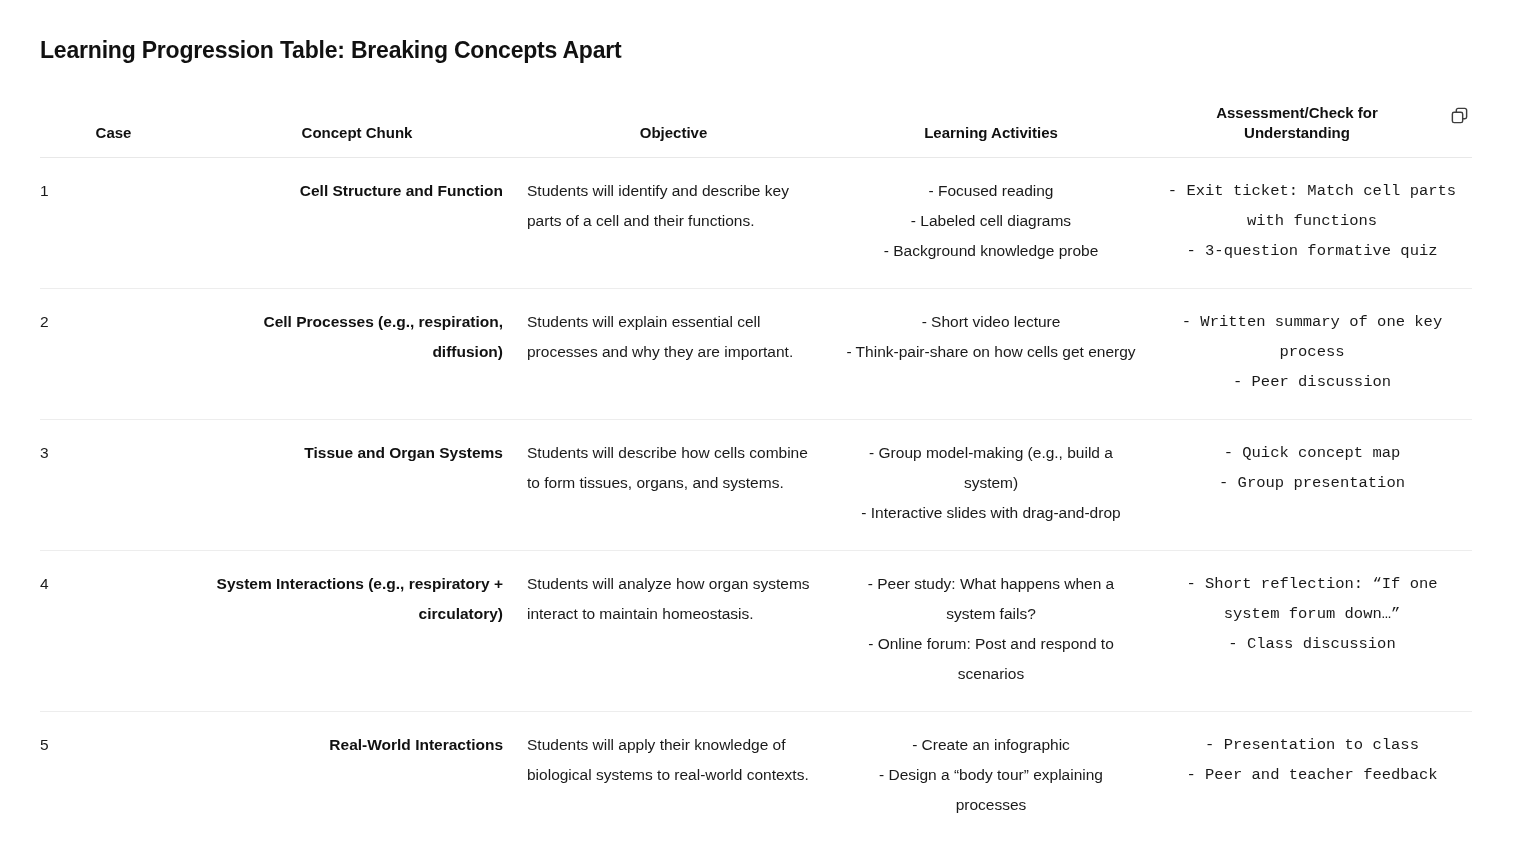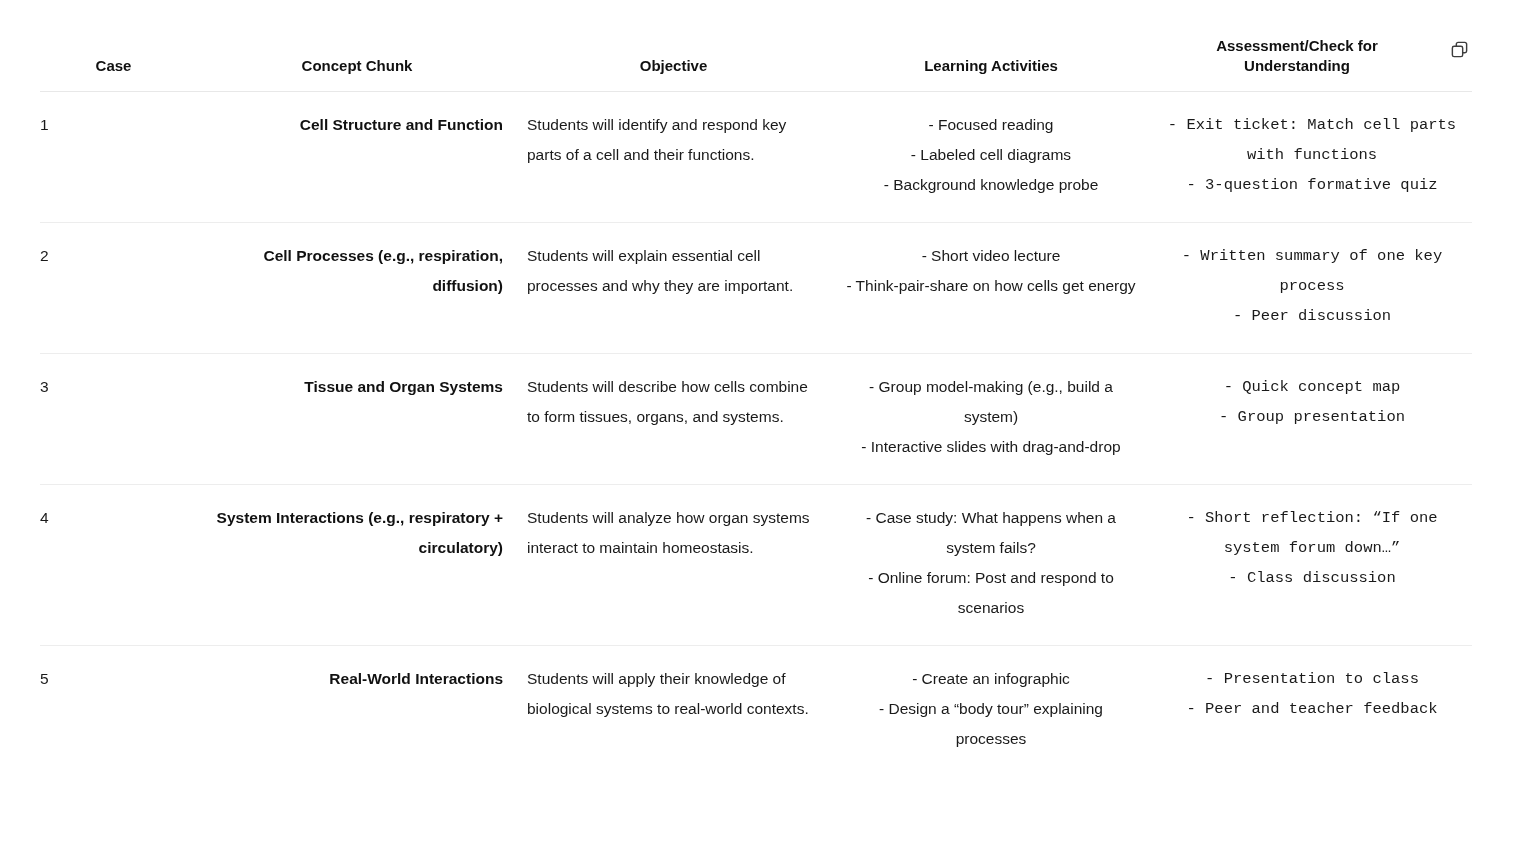--- a/index.html
+++ b/index.html
@@ -90,20 +90,21 @@
     border: none;
     padding: 0;
   }
   .copy-icon-btn svg { display: block; }
 </style>
 </head>
 <body>
 
 <div class="page">
 
+  <h1 class="doc-title">Learning Progression Table: Breaking Concepts Apart</h1>
 
   <div class="table-wrap">
 
     <button class="copy-icon-btn" title="Copy">
       <span>
         <svg width="19" height="19" viewBox="0 0 24 24" fill="none" stroke="#3d3d3d" stroke-width="1.8" stroke-linecap="round" stroke-linejoin="round">
           <rect x="3" y="8" width="13" height="13" rx="2.2"></rect>
           <path d="M8 8V5.2A2.2 2.2 0 0 1 10.2 3H18.8A2.2 2.2 0 0 1 21 5.2v8.6A2.2 2.2 0 0 1 18.8 16H16"></path>
         </svg>
       </span>
@@ -124,21 +125,21 @@
           <th>Objective</th>
           <th>Learning Activities</th>
           <th class="last-col">Assessment/Check for Understanding</th>
         </tr>
       </thead>
       <tbody>
 
         <tr>
           <td class="stage-cell">1</td>
           <td class="chunk-cell">Cell Structure and Function</td>
-          <td>Students will identify and respond key parts of a cell and their functions.</td>
+          <td>Students will identify and describe key parts of a cell and their functions.</td>
           <td class="lines">
             <span>- Focused reading</span>
             <span>- Labeled cell diagrams</span>
             <span>- Background knowledge probe</span>
           </td>
           <td class="lines assess-cell">
             <span>- Exit ticket: Match cell parts with functions</span>
             <span>- 3-question formative quiz</span>
           </td>
         </tr>
@@ -169,21 +170,21 @@
             <span>- Quick concept map</span>
             <span>- Group presentation</span>
           </td>
         </tr>
 
         <tr>
           <td class="stage-cell">4</td>
           <td class="chunk-cell">System Interactions (e.g., respiratory + circulatory)</td>
           <td>Students will analyze how organ systems interact to maintain homeostasis.</td>
           <td class="lines">
-            <span>- Case study: What happens when a system fails?</span>
+            <span>- Peer study: What happens when a system fails?</span>
             <span>- Online forum: Post and respond to scenarios</span>
           </td>
           <td class="lines assess-cell">
             <span>- Short reflection: “If one system forum down…”</span>
             <span>- Class discussion</span>
           </td>
         </tr>
 
         <tr>
           <td class="stage-cell">5</td>

